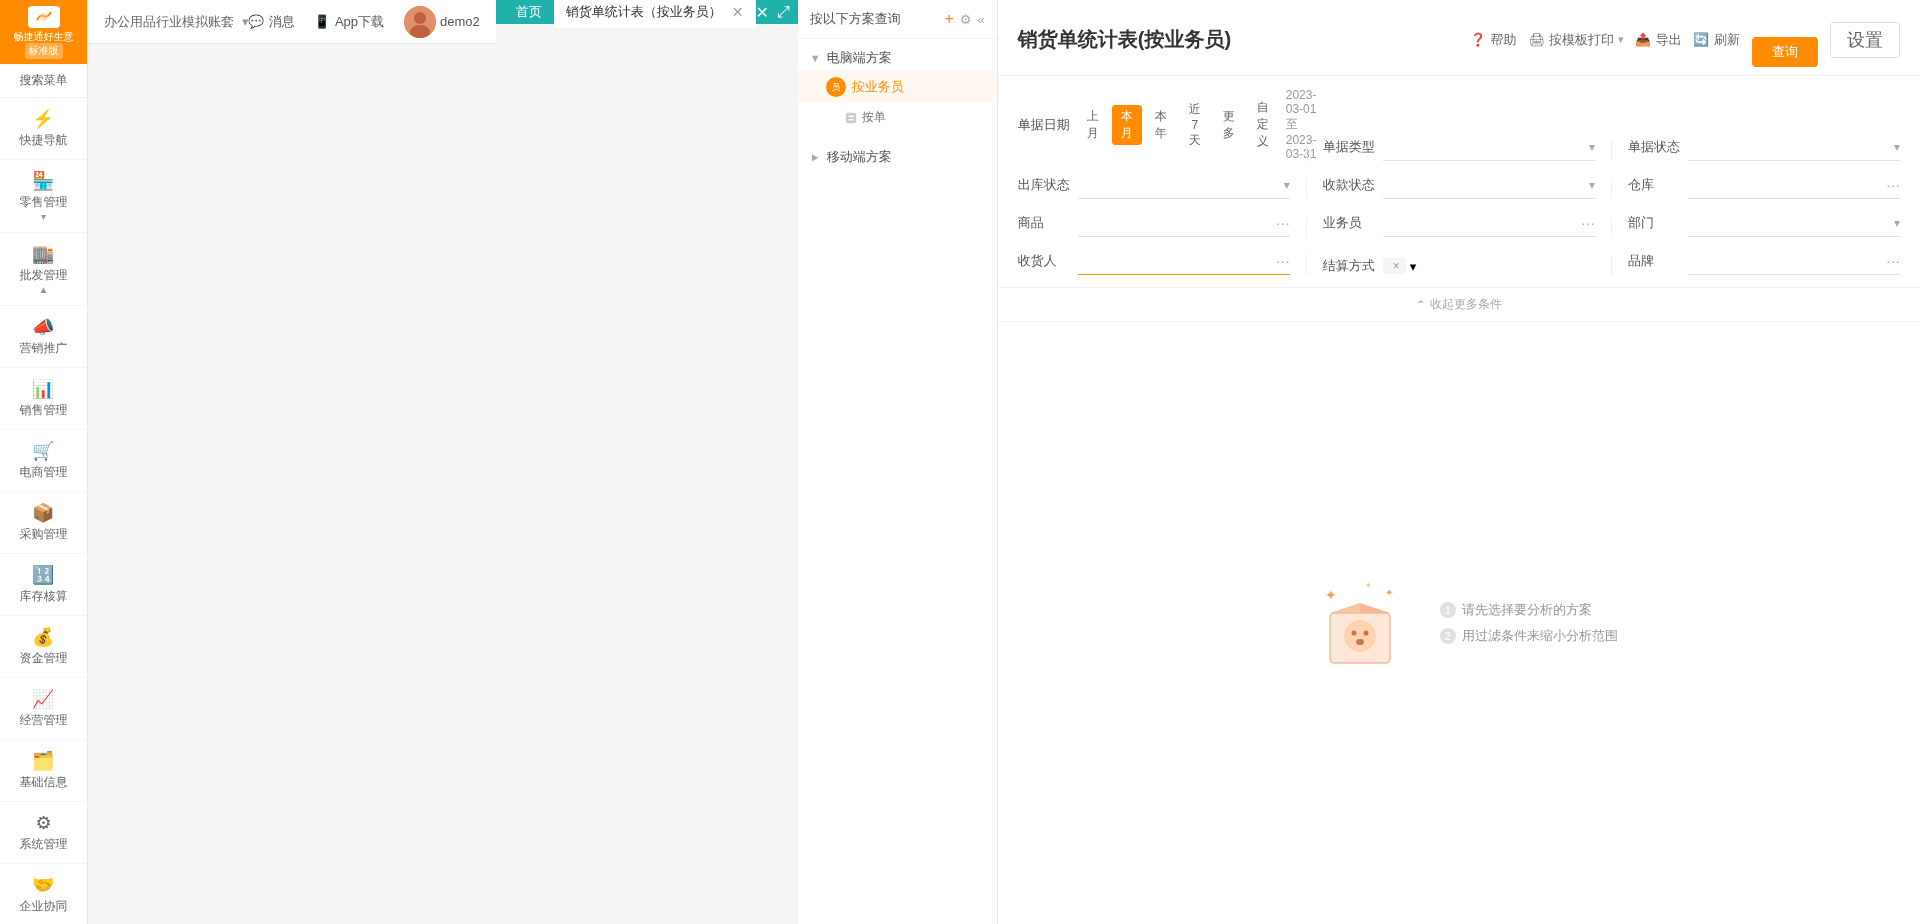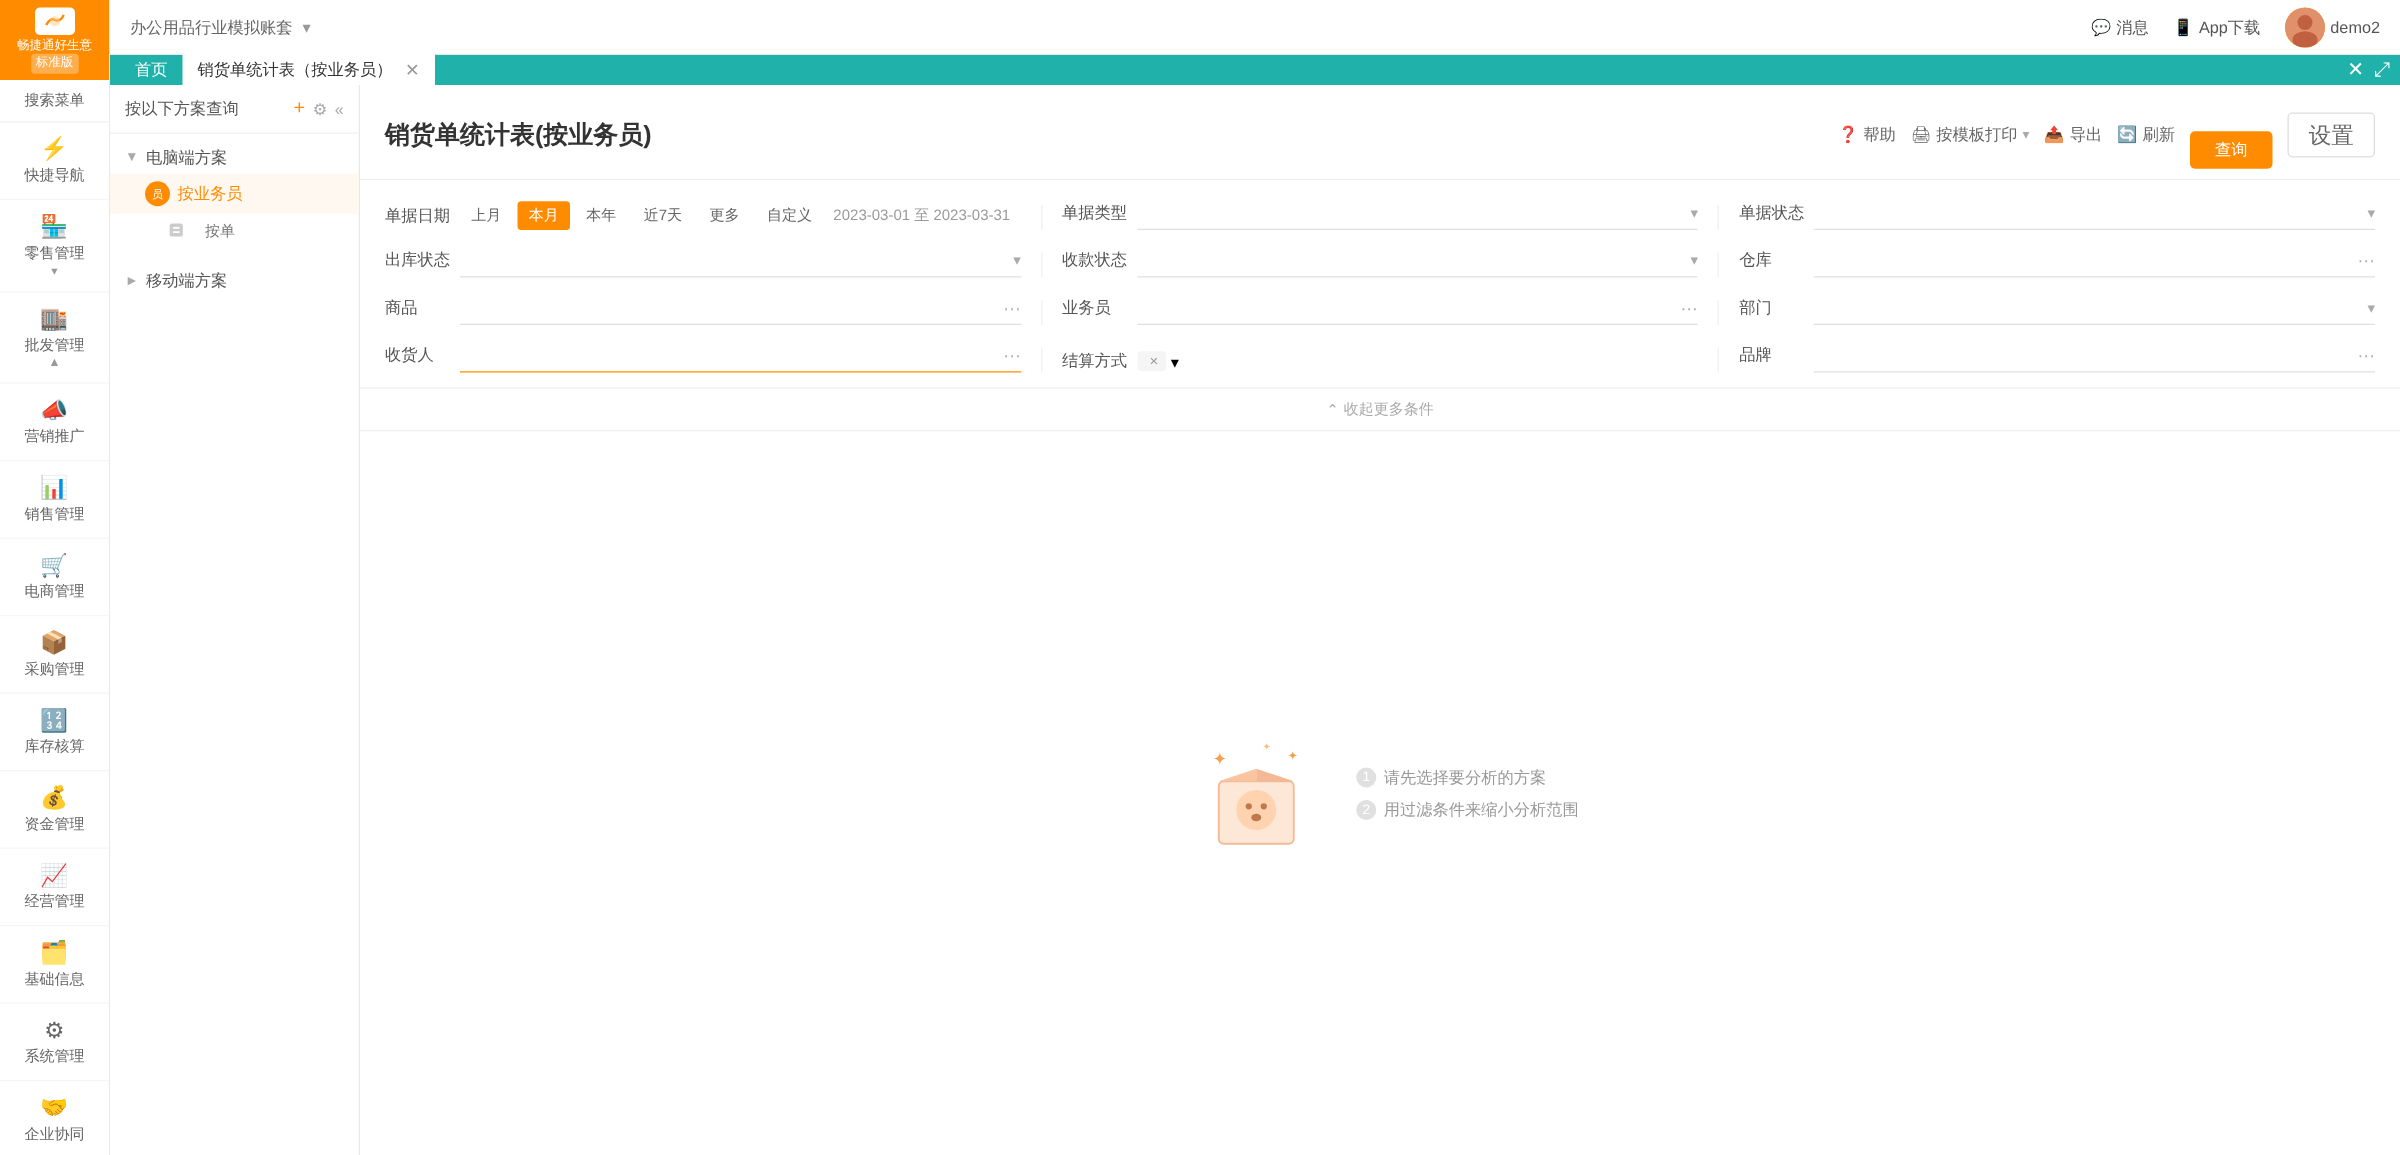--- a/index.html
+++ b/index.html
@@ -73,21 +73,21 @@
       border-bottom: 1px solid #f5f5f5;
     }
     .sidebar-nav-item .nav-icon { font-size: 18px; margin-bottom: 2px; }
     .sidebar-nav-item.has-arrow { position: relative; }
     .sidebar-nav-item .arrow { font-size: 10px; color: #999; }
 
     
     .main-area {
       flex: 1;
       display: flex;
-      flex-direction: column;
+      flex-direction: row;
       overflow: hidden;
     }
 
     
     .top-header {
       height: 44px;
       background: #fff;
       border-bottom: 1px solid #e8e8e8;
       display: flex;
       align-items: center;
@@ -234,22 +234,22 @@
       color: #fff;
       font-size: 11px;
       flex-shrink: 0;
     }
     .left-panel-sub-item {
       padding: 6px 12px 6px 46px;
       font-size: 12px;
       color: #777;
       cursor: pointer;
       display: flex;
-      align-items: flex-start;
-      gap: 16px;
+      align-items: center;
+      gap: 4px;
     }
 
     
     .right-content {
       flex: 1;
       display: flex;
       flex-direction: column;
       overflow: hidden;
       background: #fff;
     }

